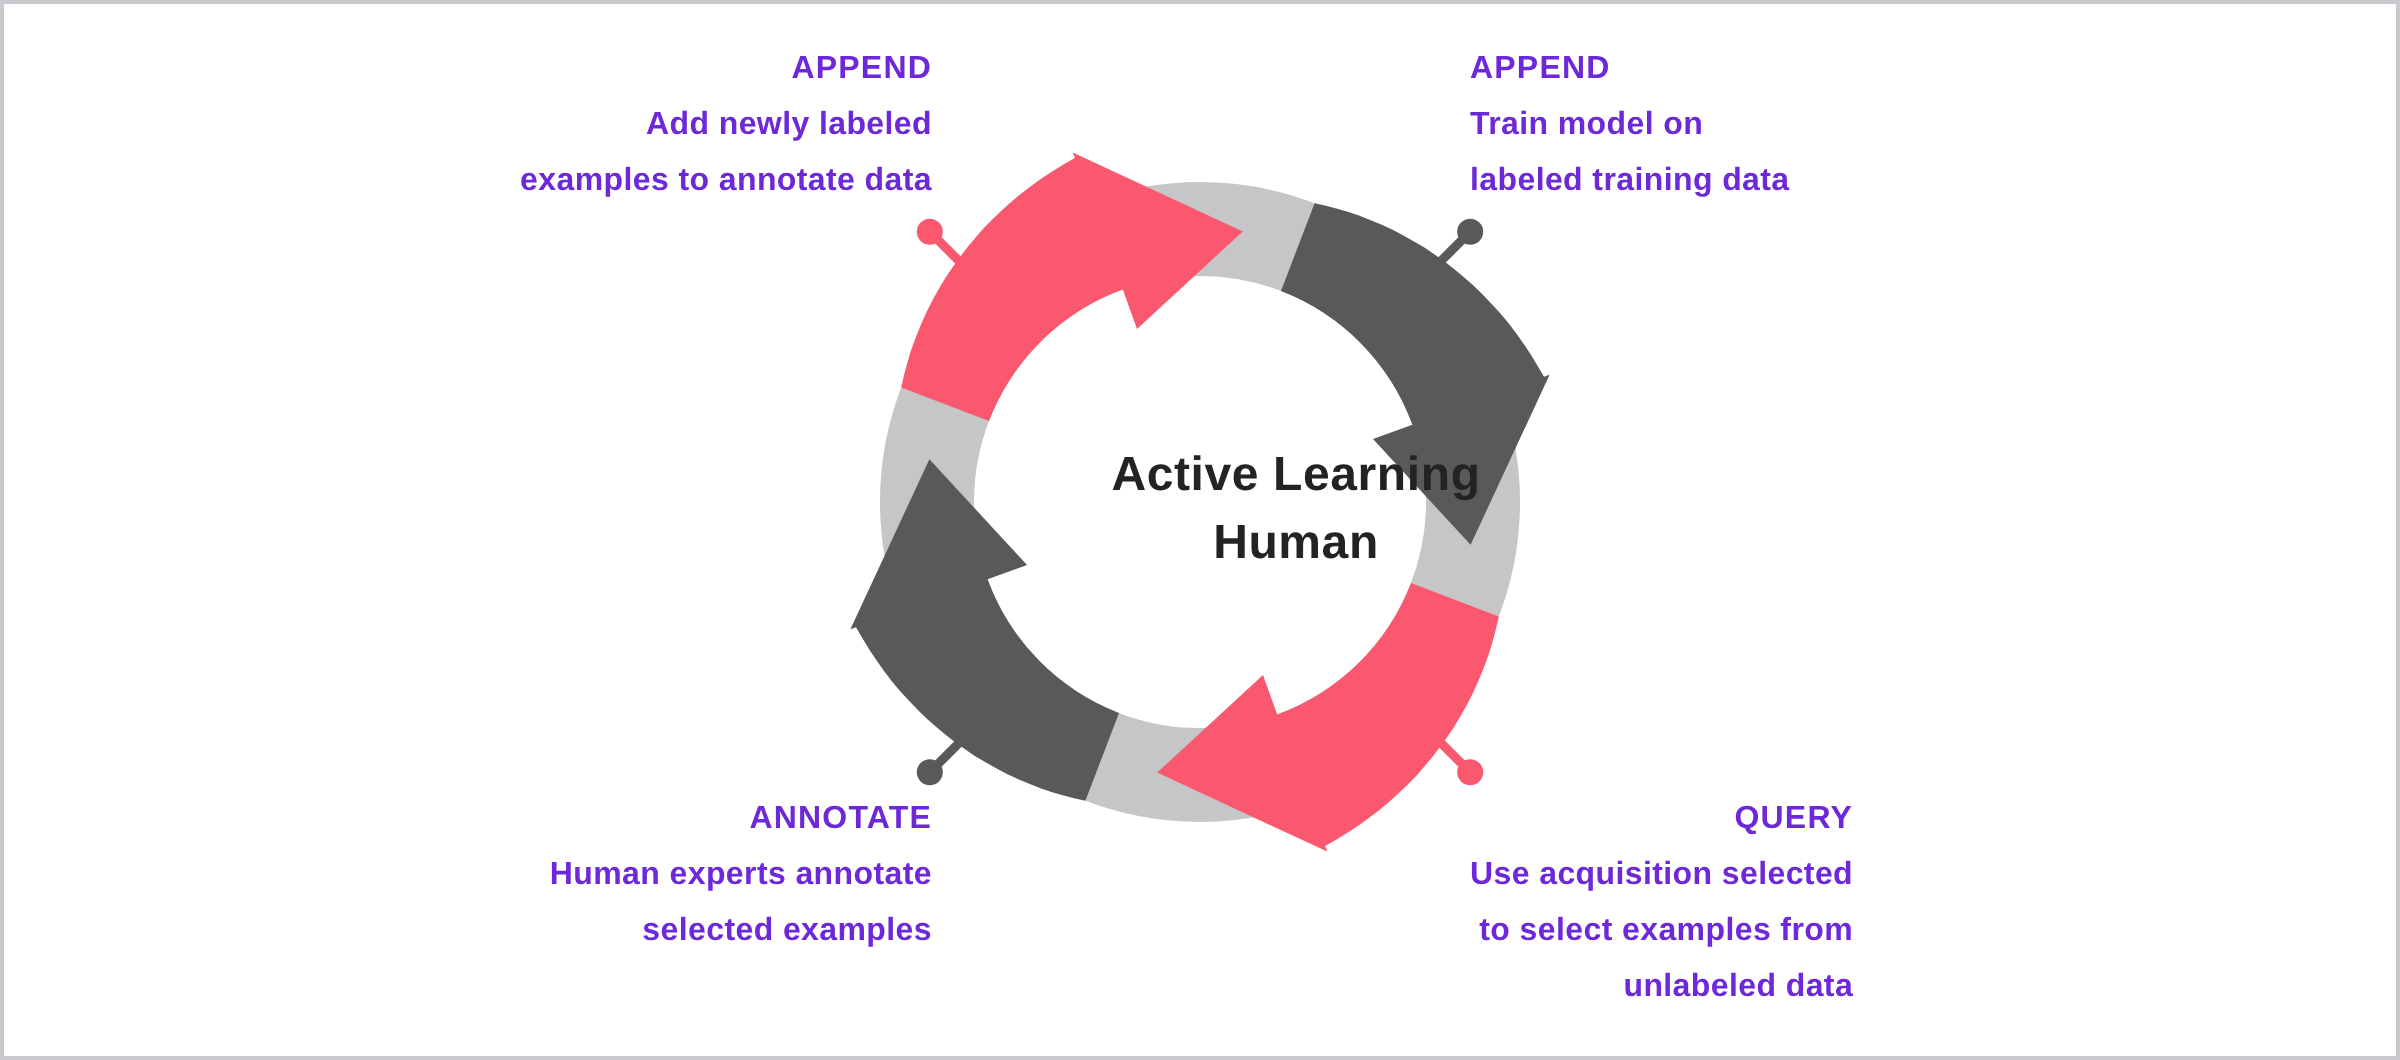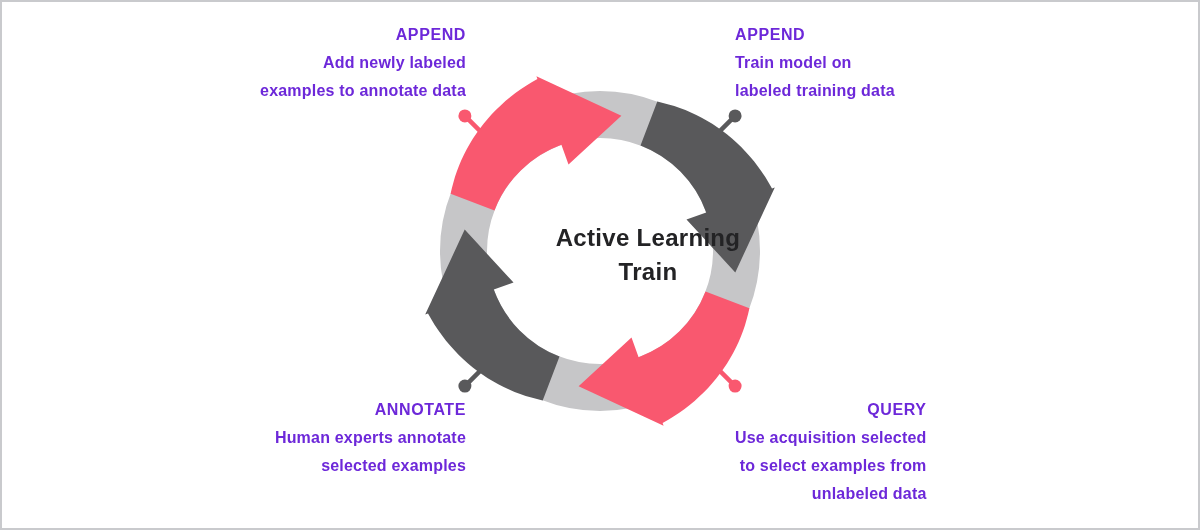--- a/index.html
+++ b/index.html
@@ -76,21 +76,21 @@
     </g>
 
     <path fill="#F9586F" d="M448.6,191.7L449.9,186.0L451.4,180.4L453.0,174.7L454.9,169.2L457.1,163.6L459.4,158.1L461.9,152.7L464.7,147.3L467.7,142.0L470.8,136.8L474.2,131.7L477.8,126.7L481.6,121.8L485.6,117.0L489.7,112.3L494.1,107.8L498.7,103.4L503.4,99.1L508.3,95.0L513.4,91.1L518.7,87.3L524.1,83.7L529.7,80.3L535.4,77.0L534.4,74.2L619.4,113.7L566.5,162.5L559.4,142.8A113,113 0 0 0 492.5,208.5Z"></path>
     <path fill="#59595B" d="M655.3,99.6L661.0,100.9L666.6,102.4L672.3,104.0L677.8,105.9L683.4,108.1L688.9,110.4L694.3,112.9L699.7,115.7L705.0,118.7L710.2,121.8L715.3,125.2L720.3,128.8L725.2,132.6L730.0,136.6L734.7,140.7L739.2,145.1L743.6,149.7L747.9,154.4L752.0,159.3L755.9,164.4L759.7,169.7L763.3,175.1L766.7,180.7L770.0,186.4L772.8,185.4L733.3,270.4L684.5,217.5L704.2,210.4A113,113 0 0 0 638.5,143.5Z"></path>
     <path fill="#F9586F" d="M747.4,306.3L746.1,312.0L744.6,317.6L743.0,323.3L741.1,328.8L738.9,334.4L736.6,339.9L734.1,345.3L731.3,350.7L728.3,356.0L725.2,361.2L721.8,366.3L718.2,371.3L714.4,376.2L710.4,381.0L706.3,385.7L701.9,390.2L697.3,394.6L692.6,398.9L687.7,403.0L682.6,406.9L677.3,410.7L671.9,414.3L666.3,417.7L660.6,421.0L661.6,423.8L576.6,384.3L629.5,335.5L636.6,355.2A113,113 0 0 0 703.5,289.5Z"></path>
     <path fill="#59595B" d="M540.7,398.4L535.0,397.1L529.4,395.6L523.7,394.0L518.2,392.1L512.6,389.9L507.1,387.6L501.7,385.1L496.3,382.3L491.0,379.3L485.8,376.2L480.7,372.8L475.7,369.2L470.8,365.4L466.0,361.4L461.3,357.3L456.8,352.9L452.4,348.3L448.1,343.6L444.0,338.7L440.1,333.6L436.3,328.3L432.7,322.9L429.3,317.3L426.0,311.6L423.2,312.6L462.7,227.6L511.5,280.5L491.8,287.6A113,113 0 0 0 557.5,354.5Z"></path>
   </svg>
 
   <div class="center-title">
     <div>Active Learning</div>
-    <div>Train</div>
+    <div>Human</div>
   </div>
 
   <div class="stage-label pos-tl">
     <div class="stage-heading">APPEND</div>
     <div class="stage-line">Add newly labeled</div>
     <div class="stage-line">examples to annotate data</div>
   </div>
 
   <div class="stage-label pos-tr">
     <div class="stage-heading">APPEND</div>

